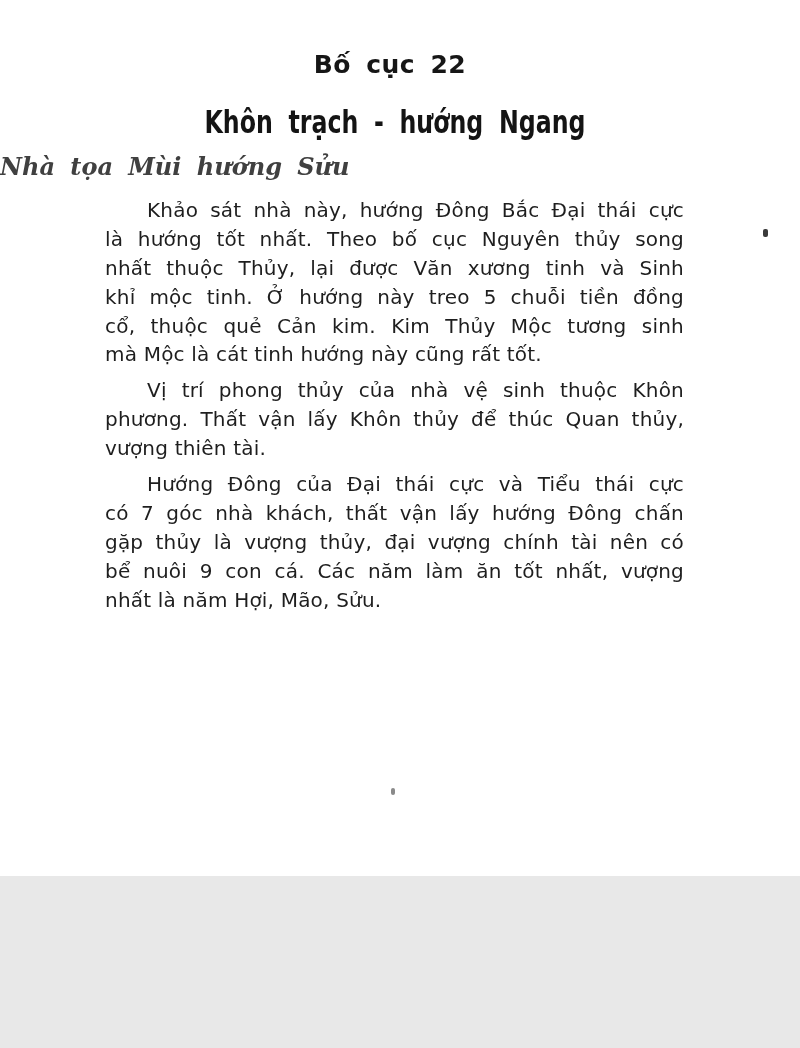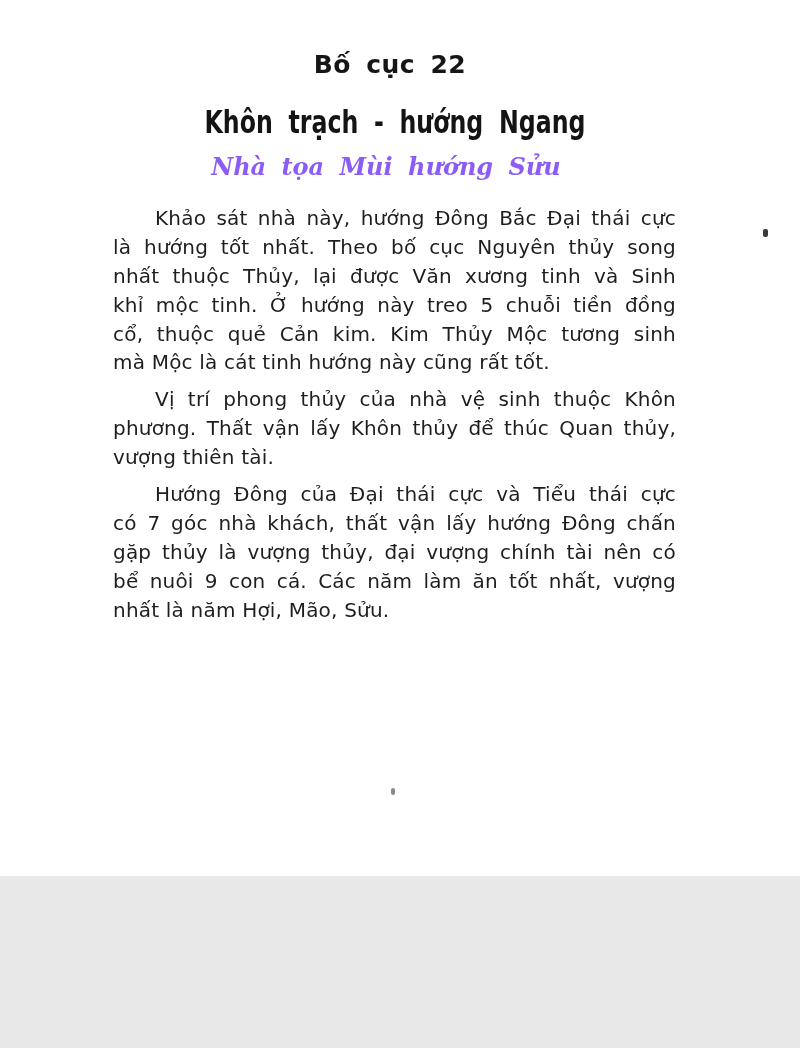--- a/index.html
+++ b/index.html
@@ -37,41 +37,40 @@
     word-spacing: 10px;
     transform: scaleX(0.74);
     transform-origin: 50% 50%;
     white-space: nowrap;
     color: #141414;
   }
   .section-subtitle {
     position: absolute;
     top: 152px; left: 0;
     width: 772px;
-    text-align: center;
     font-family: "DejaVu Serif", "Liberation Serif", serif;
     font-style: italic;
     font-weight: bold;
     font-size: 24px;
     word-spacing: 7px;
-    color: #8b5cf6;
+    color: #404040;
   }
 
   
   .text-block {
     position: absolute;
     left: 105px;
     top: 196px;
     width: 579px;
     font-size: 20px;
     font-weight: 500;
     letter-spacing: 0.2px;
     color: #1e1e1e;
   }
-  .para { margin: 8px; }
+  .para { margin: 0; }
   .para + .para { margin-top: 7px; }
   .line {
     line-height: 28.9px;
     height: 28.9px;
     text-align: justify;
     text-align-last: justify;
     white-space: normal;
     overflow: hidden;
   }
   .line.first { text-indent: 42px; }

